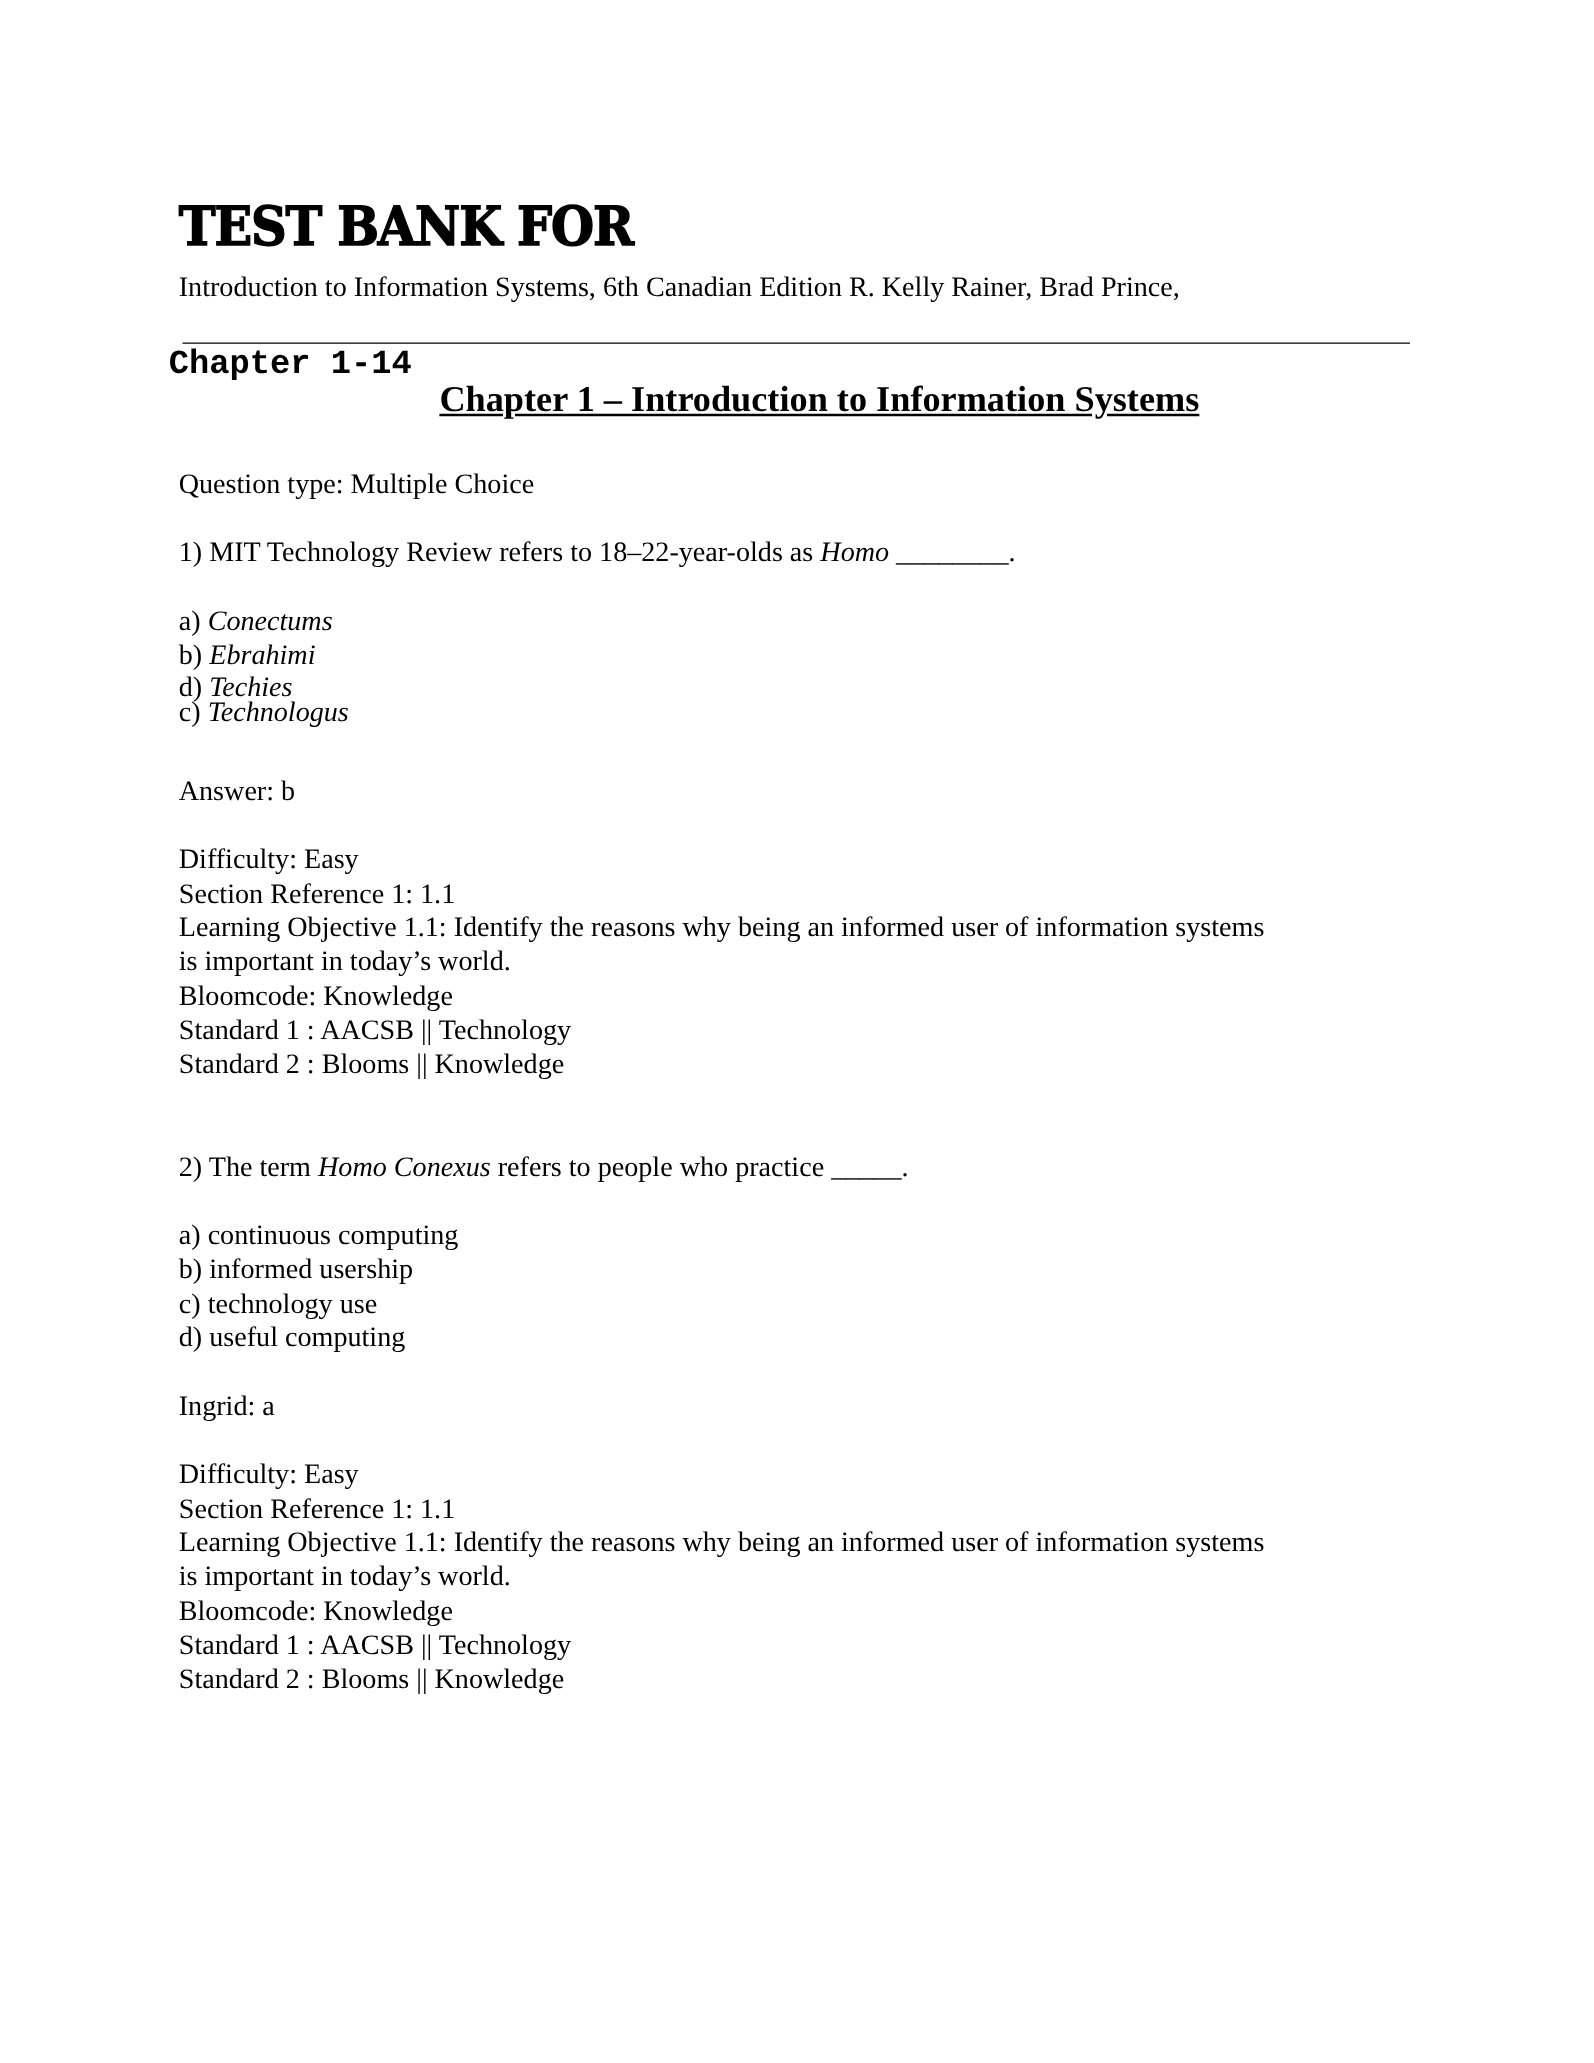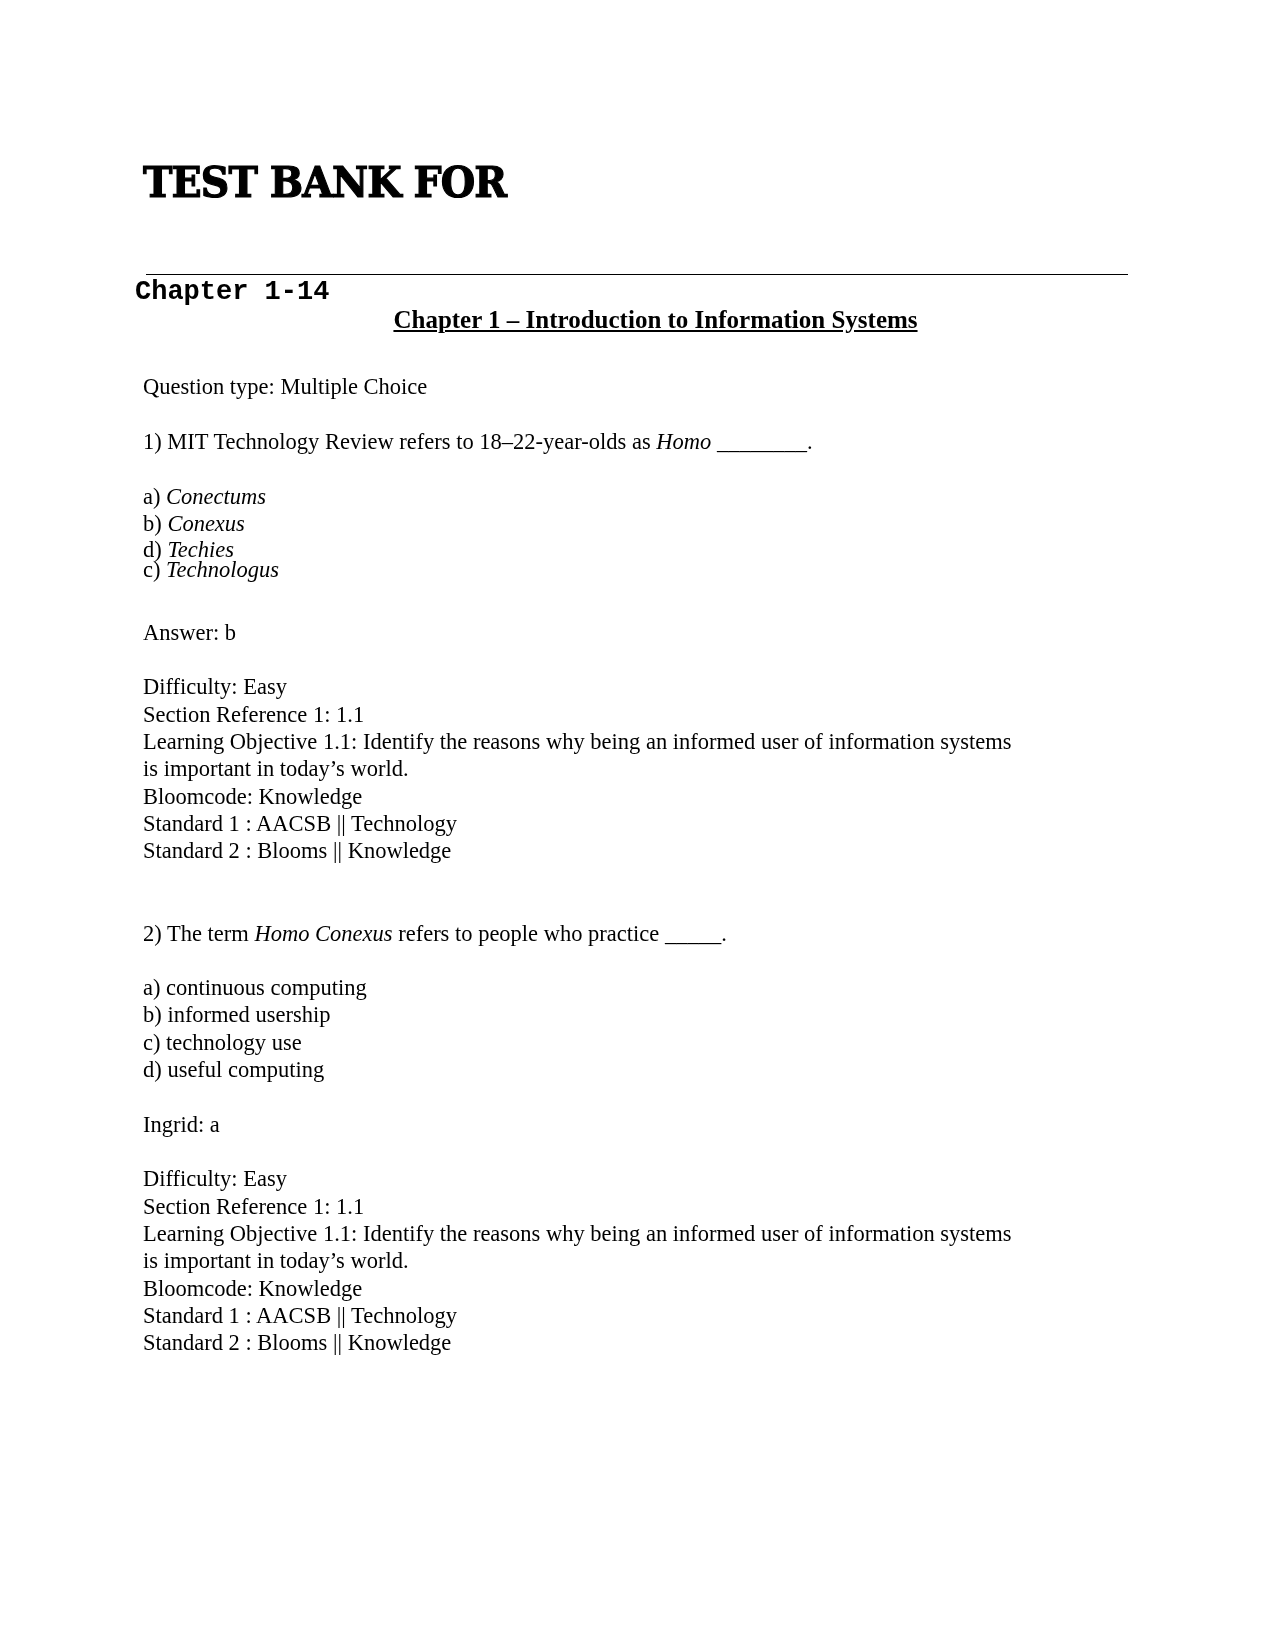--- a/index.html
+++ b/index.html
@@ -54,53 +54,54 @@
       font-size: 27px;
       font-weight: bold;
       line-height: 28px;
       font-family: Liberation Mono, monospace;
     }
     .chapter-heading {
       left: 0;
       width: 1275px;
       top: 306px;
       text-align: center;
-      font-size: 25px;
+      font-size: 29px;
       font-weight: bold;
       text-decoration: underline;
       line-height: 28px;
       padding-left: 36px;
       box-sizing: border-box;
     }
     .line {
       left: 143px;
       font-size: 22.5px;
       line-height: 28px;
     }
     .it { font-style: italic; }
   </style>
 </head>
 <body>
 
 <div class="page">
 
   <div class="abs title">TEST BANK FOR</div>
   <div class="abs subtitle">
+    <div>Introduction to Information Systems, 6th Canadian Edition R. Kelly Rainer, Brad Prince,</div>
   </div>
   <div class="rule"></div>
   <div class="abs chapter-range">Chapter 1-14</div>
   <div class="abs chapter-heading">Chapter 1 – Introduction to Information Systems</div>
 
   <div class="abs line" style="top:373px;">Question type: Multiple Choice</div>
 
   <div>
     <div class="abs line" style="top:428px;"><span>1) MIT Technology Review refers to 18–22-year-olds as </span><span class="it">Homo</span><span> ________.</span></div>
 
     <div class="abs line" style="top:483px;"><span>a) </span><span class="it">Conectums</span></div>
-    <div class="abs line" style="top:510px;"><span>b) </span><span class="it">Conexus</span></div>
+    <div class="abs line" style="top:510px;"><span>b) </span><span class="it">Ebrahimi</span></div>
     <div class="abs line" style="top:556px;"><span>c) </span><span class="it">Technologus</span></div>
     <div class="abs line" style="top:536px;"><span>d) </span><span class="it">Techies</span></div>
 
     <div class="abs line" style="top:619px;">Answer: b</div>
 
     <div class="abs line" style="top:673px;">Difficulty: Easy</div>
     <div class="abs line" style="top:701px;">Section Reference 1: 1.1</div>
     <div class="abs line" style="top:728px;">Learning Objective 1.1: Identify the reasons why being an informed user of information systems</div>
     <div class="abs line" style="top:755px;">is important in today’s world.</div>
     <div class="abs line" style="top:783px;">Bloomcode: Knowledge</div>

